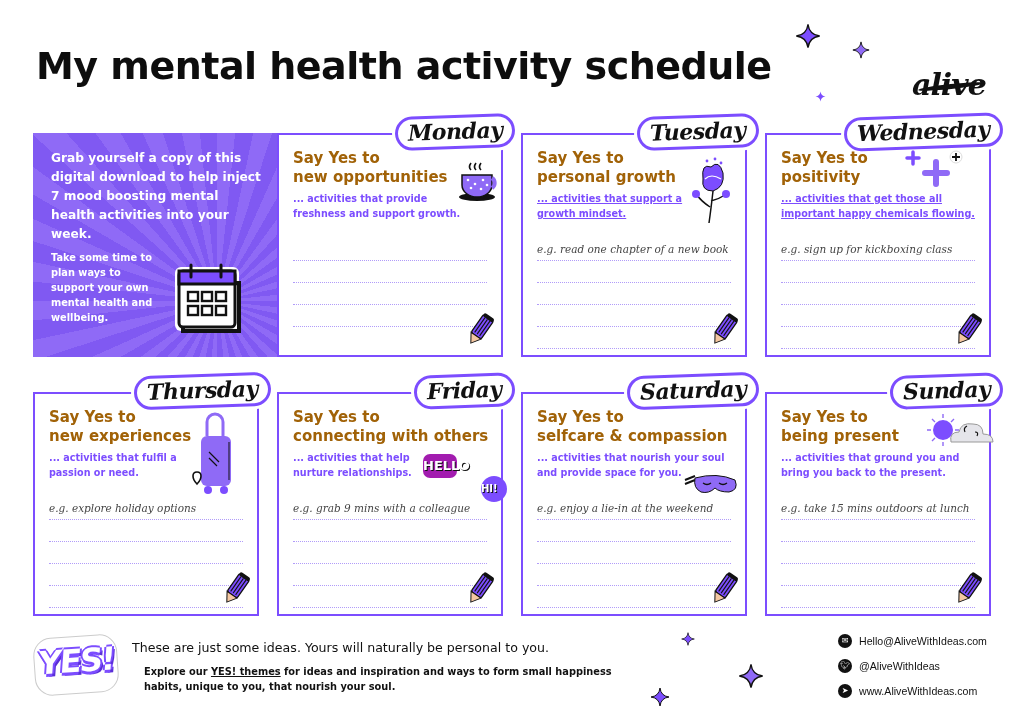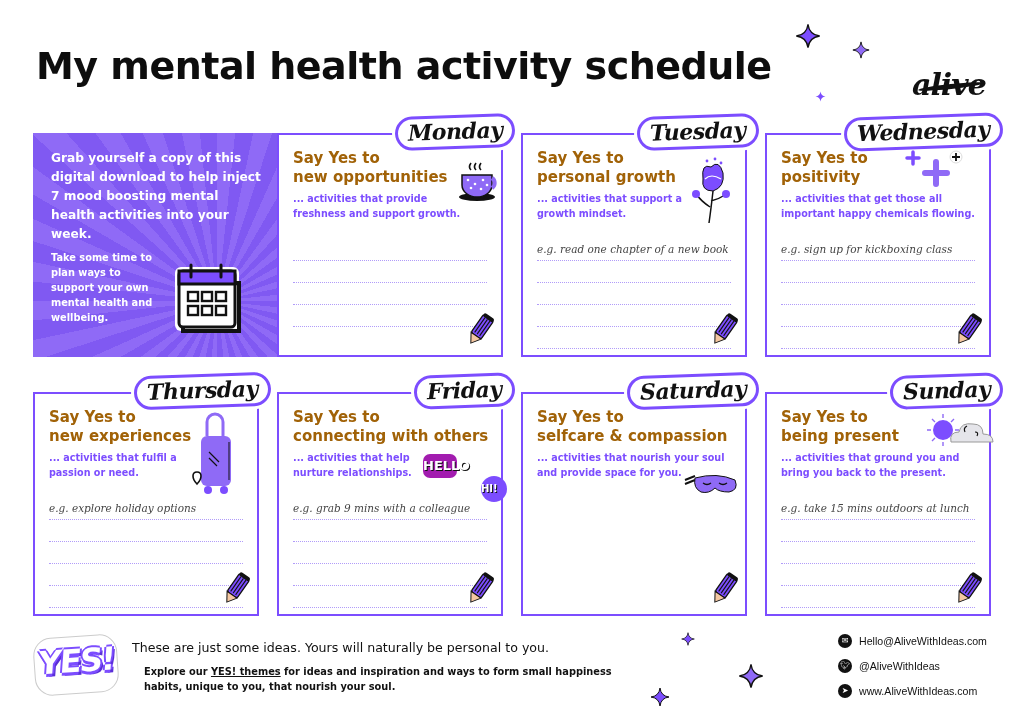--- a/index.html
+++ b/index.html
@@ -170,21 +170,21 @@
           <path d="M9 24 L15 33 L21 24z" fill="#f4c7a1" stroke="#111" stroke-width="1"></path>
           <rect x="9" y="0" width="12" height="4" rx="2" fill="#111"></rect>
         </g>
       </svg>
   </div>
 </div>
 
 <div class="card" style="left:521px;top:133px;">
   <div class="day-tag">Tuesday</div>
   <div class="say"><span>Say Yes to</span><br><span>personal growth</span></div>
-  <div class="desc" style="width:160px;">... activities that support a growth mindset.</div>
+  <div class="desc" style="width:160px;text-decoration:underline;">... activities that support a growth mindset.</div>
   <div class="sticker" style="left:166px;top:22px;">
     <svg width="44" height="70" viewBox="0 0 44 70">
       <path d="M24 34 Q22 52 20 66 M21 50 Q12 44 8 38 M22 44 Q30 42 36 38" stroke="#111" stroke-width="1.5" fill="none"></path>
       <path d="M14 22 Q12 6 22 10 Q30 2 34 16 Q36 30 24 34 Q12 34 14 22z" fill="#7c4dff" stroke="#111" stroke-width="1"></path>
       <path d="M16 22 q6 -6 16 0" stroke="#fff" stroke-width="1.2" fill="none"></path>
       <circle cx="7" cy="37" r="4" fill="#7c4dff"></circle>
         <circle cx="37" cy="37" r="4" fill="#7c4dff"></circle>
       <circle cx="18" cy="4" r="1.4" fill="#7c4dff"></circle>
         <circle cx="26" cy="2" r="1.4" fill="#7c4dff"></circle>
         <circle cx="32" cy="6" r="1.4" fill="#7c4dff"></circle>
@@ -205,21 +205,21 @@
           <path d="M9 24 L15 33 L21 24z" fill="#f4c7a1" stroke="#111" stroke-width="1"></path>
           <rect x="9" y="0" width="12" height="4" rx="2" fill="#111"></rect>
         </g>
       </svg>
   </div>
 </div>
 
 <div class="card" style="left:765px;top:133px;">
   <div class="day-tag">Wednesday</div>
   <div class="say"><span>Say Yes to</span><br><span>positivity</span></div>
-  <div class="desc" style="width:200px;">... activities that get those all important happy chemicals flowing.</div>
+  <div class="desc" style="width:200px;text-decoration:underline;">... activities that get those all important happy chemicals flowing.</div>
   <div class="sticker" style="left:134px;top:14px;">
     <svg width="64" height="40" viewBox="0 0 64 40">
       <path d="M6 9 h12 M12 3 v12" stroke="#7c4dff" stroke-width="3.5" stroke-linecap="round"></path>
       <path d="M24 24 h22 M35 13 v22" stroke="#8f6af6" stroke-width="6" stroke-linecap="round"></path>
       <circle cx="55" cy="8" r="6" fill="#fff" stroke="#ddd"></circle>
       <path d="M51 8 h8 M55 4 v8" stroke="#111" stroke-width="1.8"></path>
     </svg>
   </div>
   <div class="lines">
     <div class="line">e.g. sign up for kickboxing class</div>
@@ -307,20 +307,27 @@
   <div class="day-tag">Saturday</div>
   <div class="say"><span>Say Yes to</span><br><span>selfcare &amp; compassion</span></div>
   <div class="desc" style="width:200px;">... activities that nourish your soul and provide space for you.</div>
   <div class="sticker" style="left:160px;top:78px;">
     <svg width="56" height="24" viewBox="0 0 56 24">
       <path d="M2 8 l10 -4 M2 12 l10 -4" stroke="#111" stroke-width="2"></path>
       <path d="M12 6 q22 -6 40 2 q4 10 -6 12 q-10 0 -14 -4 q-6 6 -14 4 q-8 -4 -6 -14z" fill="#8f6af6" stroke="#111" stroke-width="1"></path>
       <path d="M20 11 q4 3 8 0 M36 11 q4 3 8 0" stroke="#111" stroke-width="1.3" fill="none"></path>
     </svg>
   </div>
+  <div class="lines">
+    <div class="line">e.g. enjoy a lie-in at the weekend</div>
+    <div class="line"></div>
+    <div class="line"></div>
+    <div class="line"></div>
+    <div class="line"></div>
+  </div>
   <div class="pencil">
     <svg width="30" height="34" viewBox="0 0 30 34">
         <g transform="rotate(35 15 17)">
           <rect x="9" y="2" width="12" height="22" rx="2" fill="#7c4dff" stroke="#111" stroke-width="1.3"></rect>
           <path d="M12 4 v18 M15 4 v18 M18 4 v18" stroke="#111" stroke-width="1.1"></path>
           <path d="M9 24 L15 33 L21 24z" fill="#f4c7a1" stroke="#111" stroke-width="1"></path>
           <rect x="9" y="0" width="12" height="4" rx="2" fill="#111"></rect>
         </g>
       </svg>
   </div>

